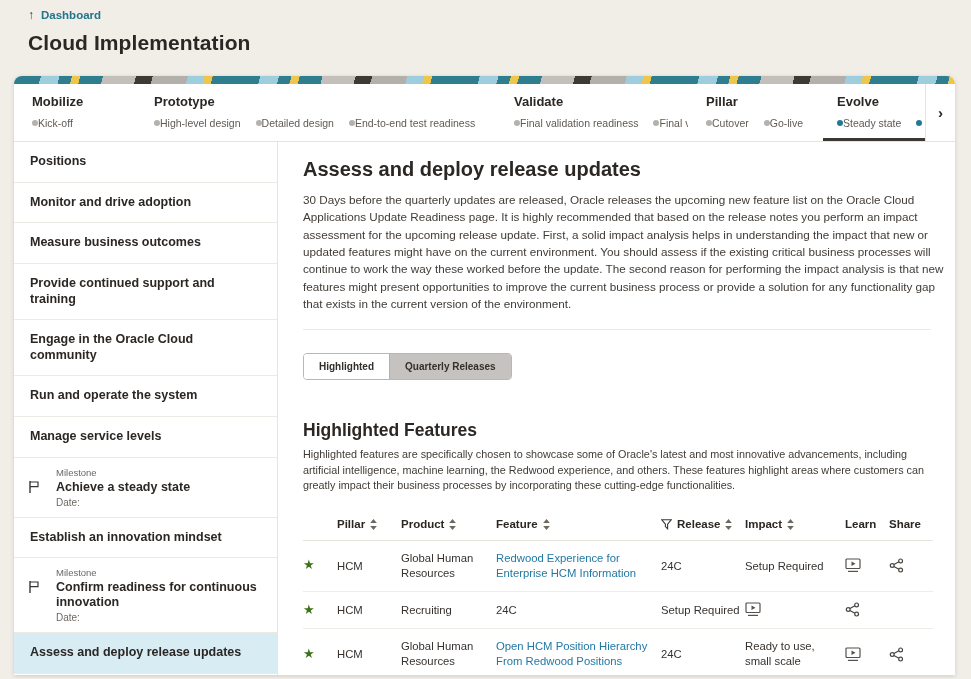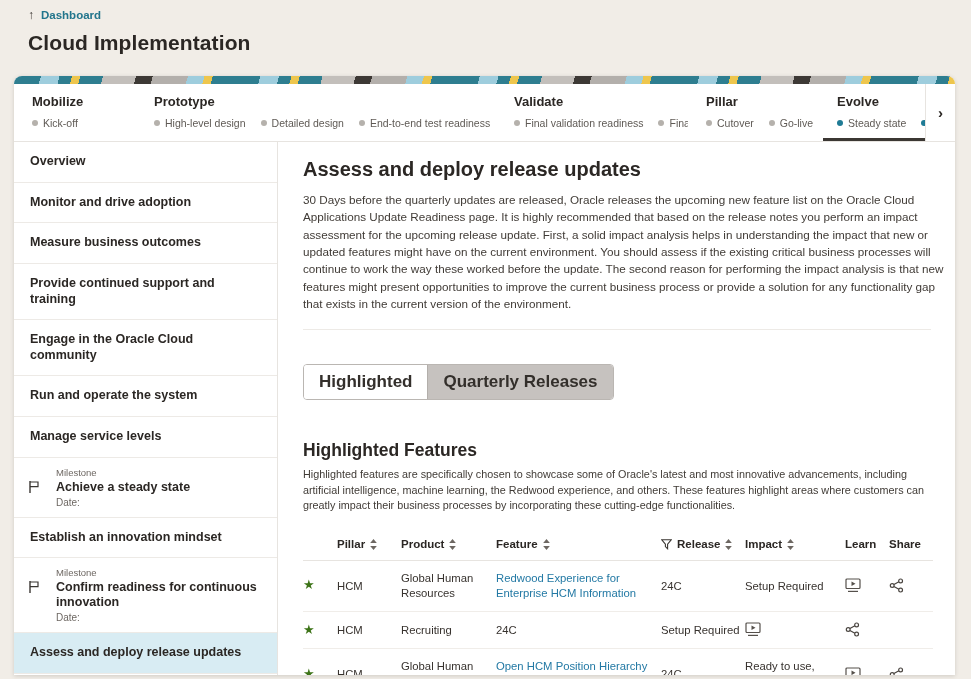--- a/index.html
+++ b/index.html
@@ -24,21 +24,21 @@
     background:repeating-linear-gradient(105deg,
       #2e7e90 0 26px, #9ecddd 26px 44px, #2e7e90 44px 56px, #eec64d 56px 64px,
       #2e7e90 64px 86px, #c3bfbb 86px 118px, #3d3935 118px 134px, #b3afab 134px 168px,
       #9ecddd 168px 184px, #eec64d 184px 192px, #2e7e90 192px 212px); }
 
   
   .stepper { display:flex; height:58px; border-bottom:1px solid #e7e4e0; position:relative; }
   .phase { padding:10px 0 0 18px; overflow:hidden; }
   .phase-name { font-size:13px; font-weight:bold; color:#2b2724; margin-bottom:8px; white-space:nowrap; }
   .phase-steps { display:flex; gap:15px; white-space:nowrap; }
-  .pstep { display:flex; align-items:center; gap:5px; font-size:10.5px; color:#5f5a55; }
+  .pstep { display:flex; align-items:center; font-size:10.5px; color:#5f5a55; }
   .pdot { width:6px; height:6px; border-radius:50%; background:#b5b1ac; flex:none; }
   .ph-mobilize { width:122px; }
   .ph-prototype { width:360px; }
   .ph-validate { width:192px; }
   .ph-deploy { width:135px; }
   .ph-evolve { flex:1; box-shadow:inset 0 -3px 0 #3b3733; padding-left:14px; }
   .ph-evolve .pdot { background:#1f7b95; }
   .stepper-next { width:30px; border-left:1px solid #e7e4e0; display:flex; align-items:center;
                   justify-content:center; font-size:15px; font-weight:bold; color:#2b2724; cursor:pointer; }
 
@@ -52,22 +52,22 @@
   .ms-tag { font-size:9.5px; color:#6d6762; }
   .ms-label { font-size:12.5px; font-weight:bold; color:#2b2724; margin-top:2px; line-height:1.2; }
   .ms-date { font-size:10px; color:#6d6762; margin-top:2px; }
 
   
   .main { position:absolute; left:265px; top:66px; right:0; bottom:0; padding:16px 24px 0 24px; overflow:hidden; background:#fff; border-radius:0 0 0 0; }
   .main h1 { font-size:20px; font-weight:bold; color:#2b2724; margin-bottom:10px; }
   .intro { width:650px; font-size:11.7px; line-height:1.48; color:#403b36; }
   .section-divider { margin-top:17px; height:1px; background:#edeae6; }
 
-  .tab-group { display:inline-flex; margin-top:34px; border:1px solid #bab6b2; border-radius:4px; overflow:hidden;
-               font-size:17px; font-weight:bold; color:#332f2b; }
+  .tab-group { display:inline-flex; margin-top:23px; border:1px solid #bab6b2; border-radius:4px; overflow:hidden;
+               font-size:10px; font-weight:bold; color:#332f2b; }
   .tab { padding:7px 15px; cursor:pointer; }
   .tab.active { background:#fff; }
   .tab.inactive { background:#c6c2bf; border-left:1px solid #b3afab; }
 
   .features-title { margin-top:40px; font-size:17.5px; font-weight:bold; color:#2b2724; }
   .features-desc { margin-top:6px; width:642px; font-size:10.8px; line-height:1.42; color:#403b36; }
 
   
   .ftable { margin-top:15px; width:630px; }
   .trow { display:grid; grid-template-columns:34px 64px 95px 165px 84px 100px 44px 44px; align-items:center; }
@@ -159,21 +159,21 @@
             <span class="pdot"></span>
           </span>
       </div>
     </div>
     <div class="stepper-next">
       <span>›</span>
     </div>
   </div>
 
   <div class="sidebar">
-    <div class="side-item">Overview</div>
+    <div class="side-item">Positions</div>
     <div class="side-item">Monitor and drive adoption</div>
     <div class="side-item">Measure business outcomes</div>
     <div class="side-item">Provide continued support and training</div>
     <div class="side-item">Engage in the Oracle Cloud community</div>
     <div class="side-item">Run and operate the system</div>
     <div class="side-item">Manage service levels</div>
 
     <div class="milestone">
       <svg class="flag-icon" width="12" height="14" viewBox="0 0 12 14">
         <path d="M2 1 v12" stroke="#3a3632" stroke-width="1.4" fill="none"></path>

